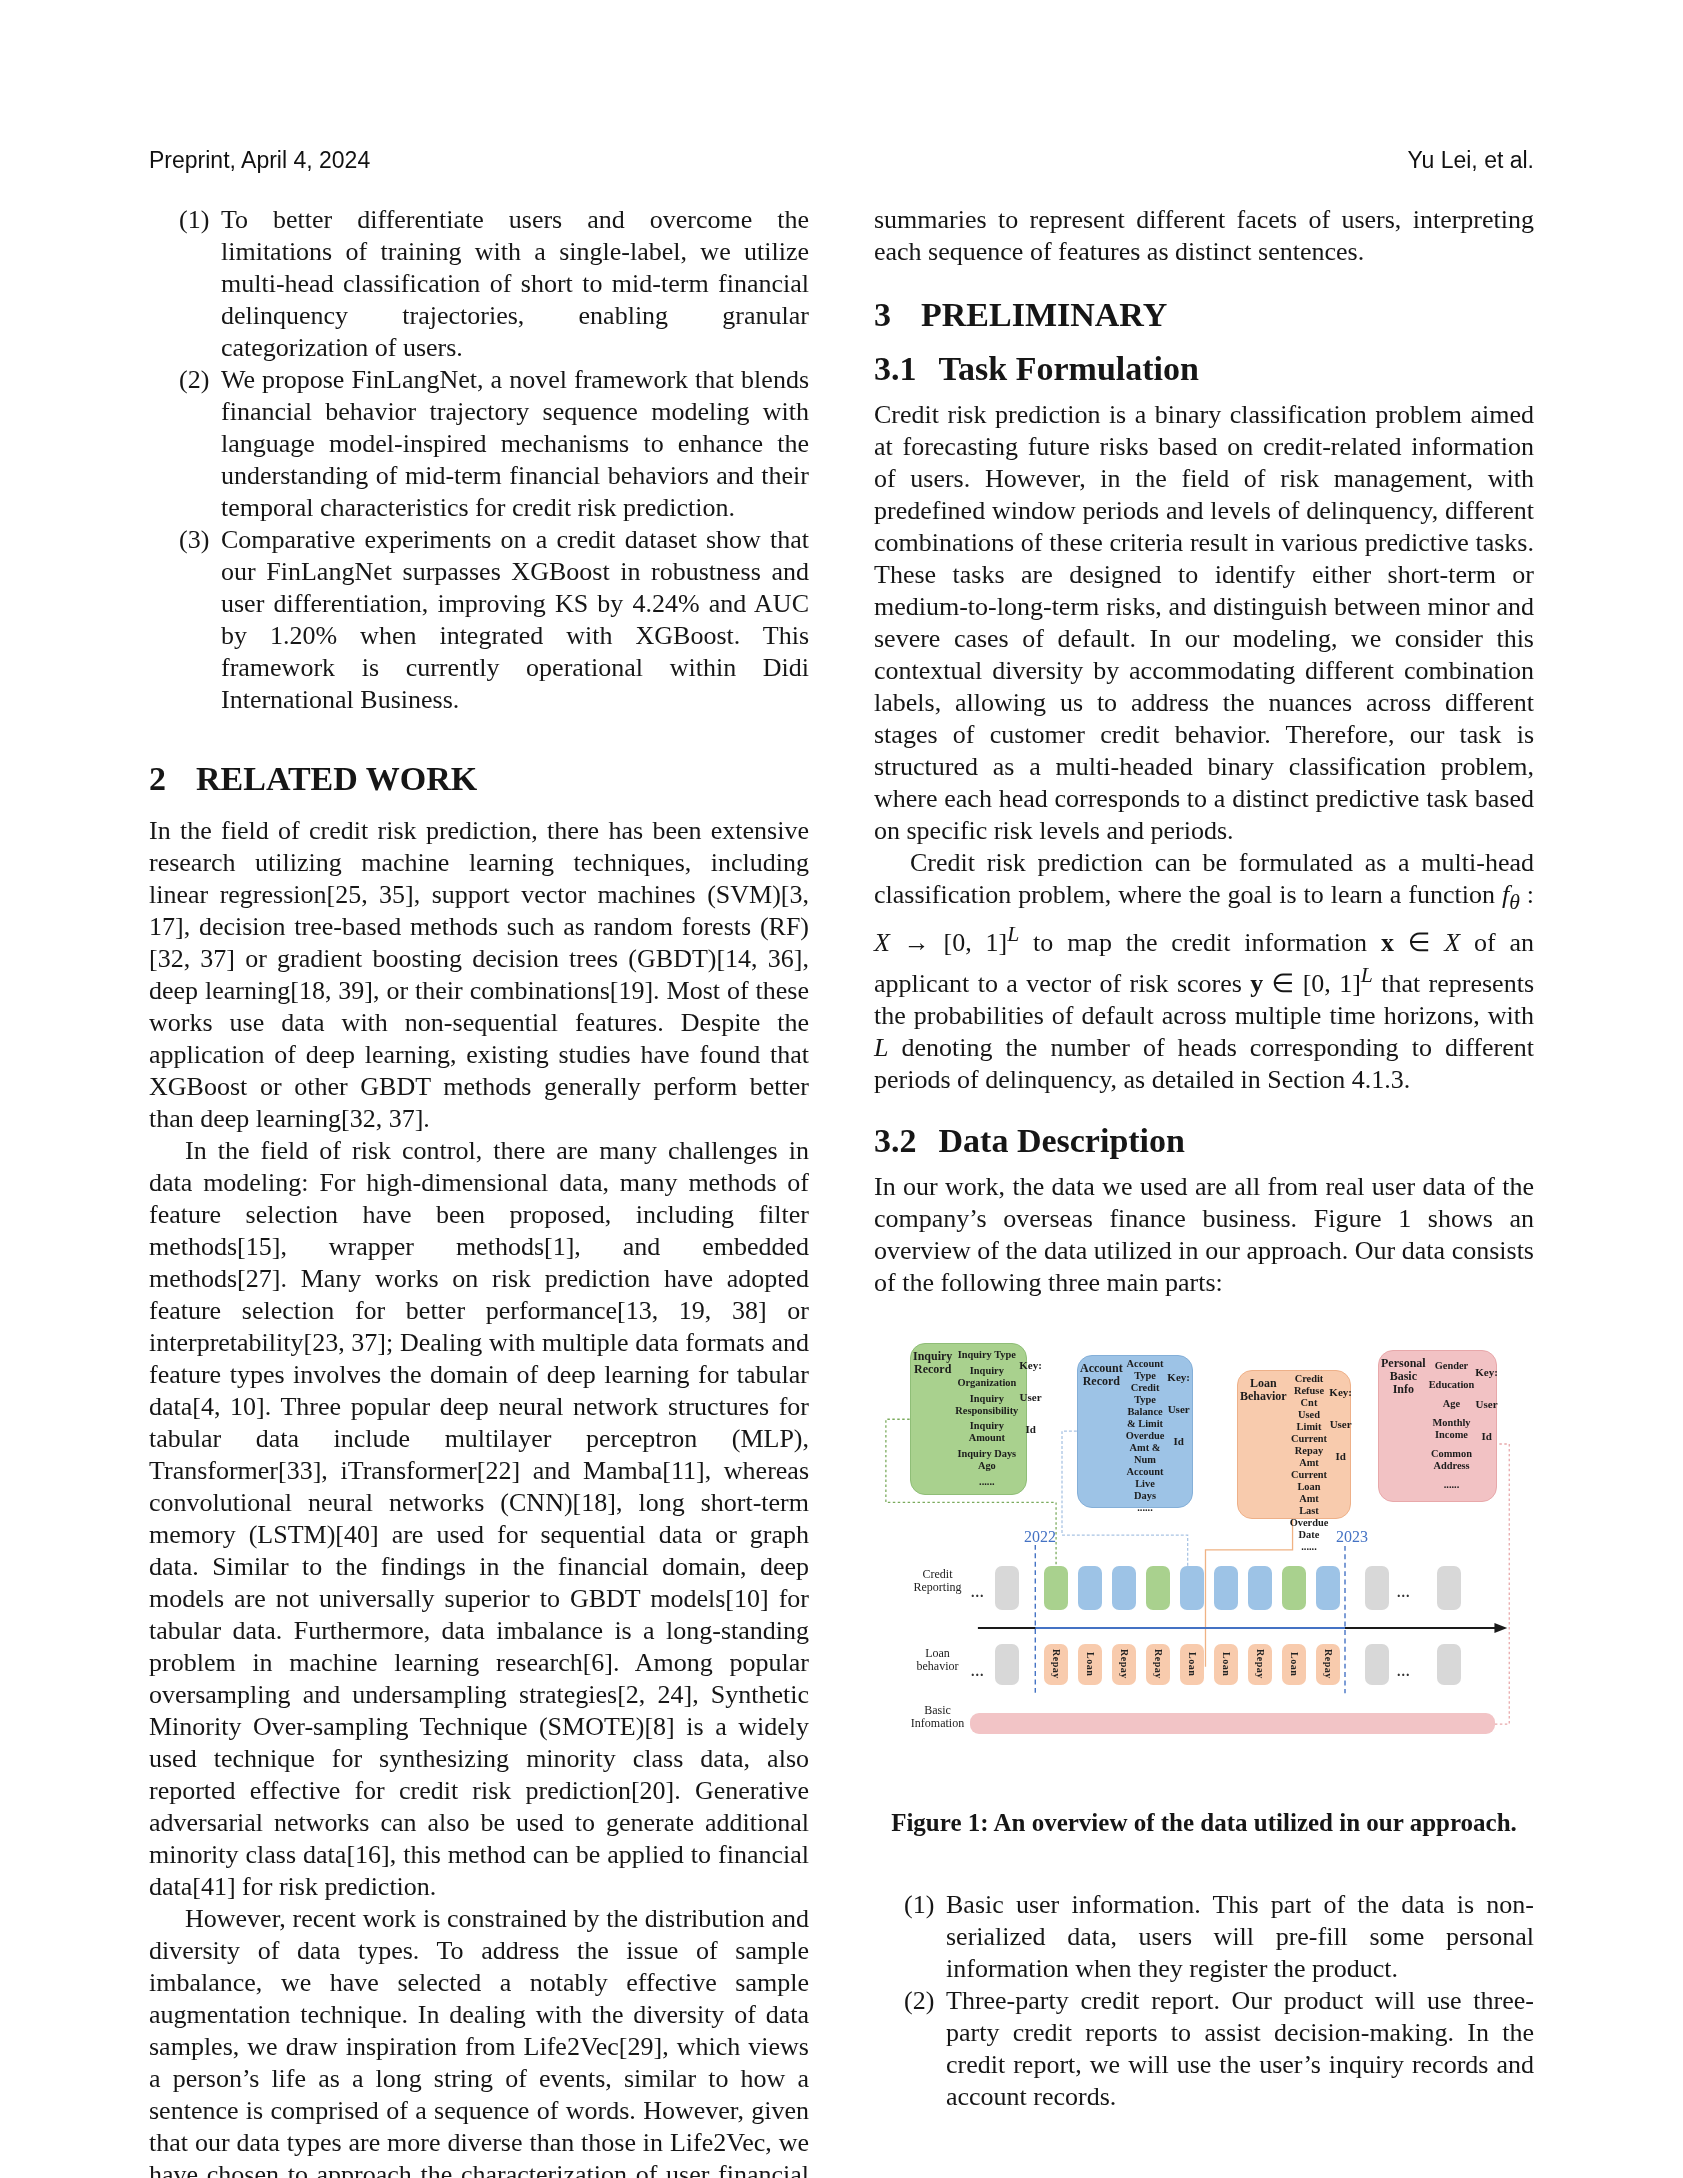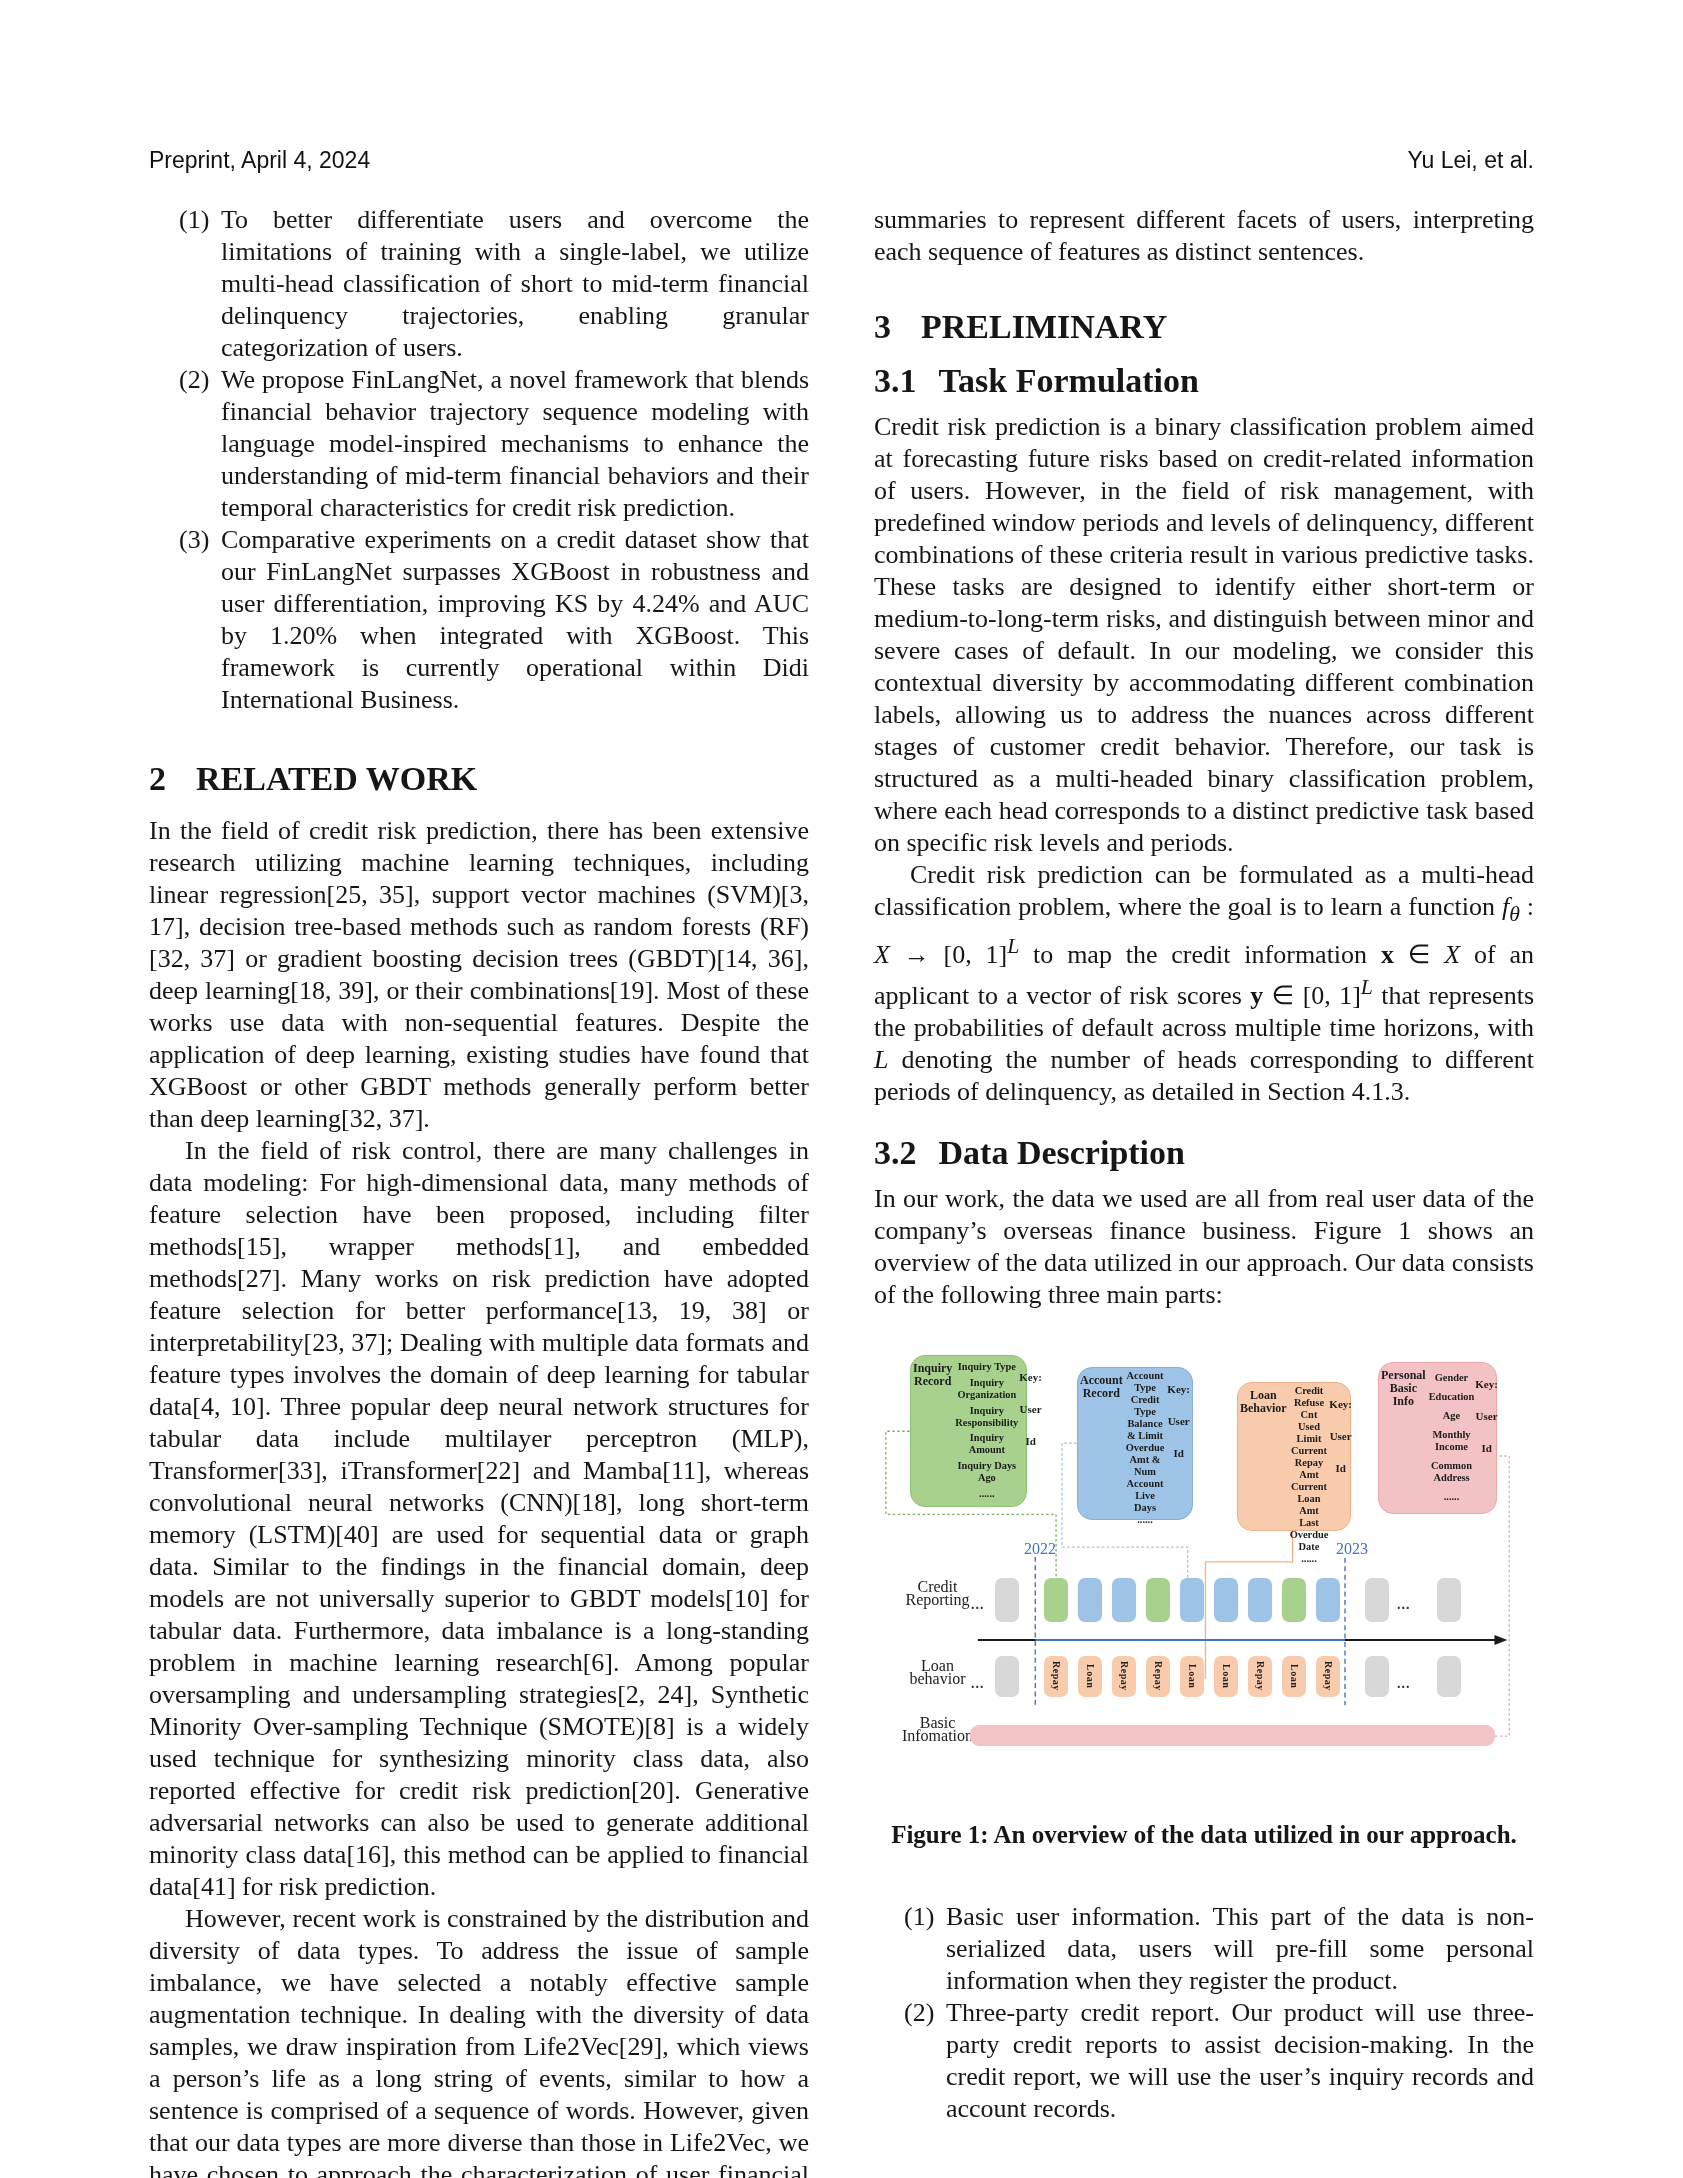--- a/index.html
+++ b/index.html
@@ -25,21 +25,21 @@
   .figgfx{position:relative;width:660px;height:426px;}
   .fig-lines{position:absolute;left:0;top:0;}
   .fcard{position:absolute;background:var(--fill);border:1.5px solid var(--bd);border-radius:15px;
          display:flex;flex-direction:row;text-align:center;font-weight:bold;color:#1c1c1c;}
   .card-title{font-size:12px;line-height:13px;padding:6px 2px 4px 2px;}
   .csep{border-top:2.5px solid var(--sep);height:0;margin:0;}
   .card-fields{flex:1;display:flex;flex-direction:column;justify-content:space-evenly;font-size:10.4px;line-height:12px;padding:2px 1px;}
   .card-key{font-size:11px;padding:5px 0 8px 0;}
   .tbox{position:absolute;border-radius:7px;display:flex;align-items:center;justify-content:center;}
   .tbox span{writing-mode:vertical-rl;text-orientation:mixed;font-size:10px;font-weight:bold;letter-spacing:0.5px;color:#222;}
-  .rowlab{position:absolute;left:10px;width:107px;text-align:center;font-size:16px;line-height:13px;white-space:pre-line;color:#222;}
+  .rowlab{position:absolute;left:10px;width:107px;text-align:center;font-size:12px;line-height:13px;white-space:pre-line;color:#222;}
   .yearlab{position:absolute;width:40px;text-align:center;font-size:16px;color:#4472c4;}
   .dots{position:absolute;font-weight:bold;font-size:14px;letter-spacing:1px;color:#333;}
   .pinkbar{position:absolute;left:96px;top:388px;width:525px;height:21px;border-radius:9px;}
   .figcap{text-align:center;font-weight:bold;font-size:25px;margin:57px 0 51px 0;line-height:30px;}
 </style>
 </head>
 <body>
 
 <div class="hdr hdr-left">Preprint, April 4, 2024</div>
 <div class="hdr hdr-right">Yu Lei, et al.</div>
@@ -64,21 +64,21 @@
     <span class="secnum">2</span><span class="sectitle">RELATED WORK</span>
   </h2>
   <p>In the field of credit risk prediction, there has been extensive research utilizing machine learning techniques, including linear regression[25, 35], support vector machines (SVM)[3, 17], decision tree-based methods such as random forests (RF)[32, 37] or gradient boosting decision trees (GBDT)[14, 36], deep learning[18, 39], or their combinations[19]. Most of these works use data with non-sequential features. Despite the application of deep learning, existing studies have found that XGBoost or other GBDT methods generally perform better than deep learning[32, 37].</p>
   <p class="indent">In the field of risk control, there are many challenges in data modeling: For high-dimensional data, many methods of feature selection have been proposed, including filter methods[15], wrapper methods[1], and embedded methods[27]. Many works on risk prediction have adopted feature selection for better performance[13, 19, 38] or interpretability[23, 37]; Dealing with multiple data formats and feature types involves the domain of deep learning for tabular data[4, 10]. Three popular deep neural network structures for tabular data include multilayer perceptron (MLP), Transformer[33], iTransformer[22] and Mamba[11], whereas convolutional neural networks (CNN)[18], long short-term memory (LSTM)[40] are used for sequential data or graph data. Similar to the findings in the financial domain, deep models are not universally superior to GBDT models[10] for tabular data. Furthermore, data imbalance is a long-standing problem in machine learning research[6]. Among popular oversampling and undersampling strategies[2, 24], Synthetic Minority Over-sampling Technique (SMOTE)[8] is a widely used technique for synthesizing minority class data, also reported effective for credit risk prediction[20]. Generative adversarial networks can also be used to generate additional minority class data[16], this method can be applied to financial data[41] for risk prediction.</p>
   <p class="indent">However, recent work is constrained by the distribution and diversity of data types. To address the issue of sample imbalance, we have selected a notably effective sample augmentation technique. In dealing with the diversity of data samples, we draw inspiration from Life2Vec[29], which views a person’s life as a long string of events, similar to how a sentence is comprised of a sequence of words. However, given that our data types are more diverse than those in Life2Vec, we have chosen to approach the characterization of user financial credit behavior from a different angle. We generate various</p>
 </div>
 
 <div class="col col-right">
   <p>summaries to represent different facets of users, interpreting each sequence of features as distinct sentences.</p>
 
-  <h2 class="sec" style="margin-top:40px;">
+  <h2 class="sec" style="margin-top:28px;">
     <span class="secnum">3</span><span class="sectitle">PRELIMINARY</span>
   </h2>
 
   <h3 class="subsec" style="margin-top:18px;">
     <span class="secnum">3.1</span><span class="sectitle">Task Formulation</span>
   </h3>
   <p>Credit risk prediction is a binary classification problem aimed at forecasting future risks based on credit-related information of users. However, in the field of risk management, with predefined window periods and levels of delinquency, different combinations of these criteria result in various predictive tasks. These tasks are designed to identify either short-term or medium-to-long-term risks, and distinguish between minor and severe cases of default. In our modeling, we consider this contextual diversity by accommodating different combination labels, allowing us to address the nuances across different stages of customer credit behavior. Therefore, our task is structured as a multi-headed binary classification problem, where each head corresponds to a distinct predictive task based on specific risk levels and periods.</p>
   <p class="indent">Credit risk prediction can be formulated as a multi-head classification problem, where the goal is to learn a function <i>f</i><sub><i>θ</i></sub> : <i>X</i> → [0, 1]<sup><i>L</i></sup> to map the credit information <b>x</b> ∈ <i>X</i> of an applicant to a vector of risk scores <b>y</b> ∈ [0, 1]<sup><i>L</i></sup> that represents the probabilities of default across multiple time horizons, with <i>L</i> denoting the number of heads corresponding to different periods of delinquency, as detailed in Section 4.1.3.</p>
 
   <h3 class="subsec">

